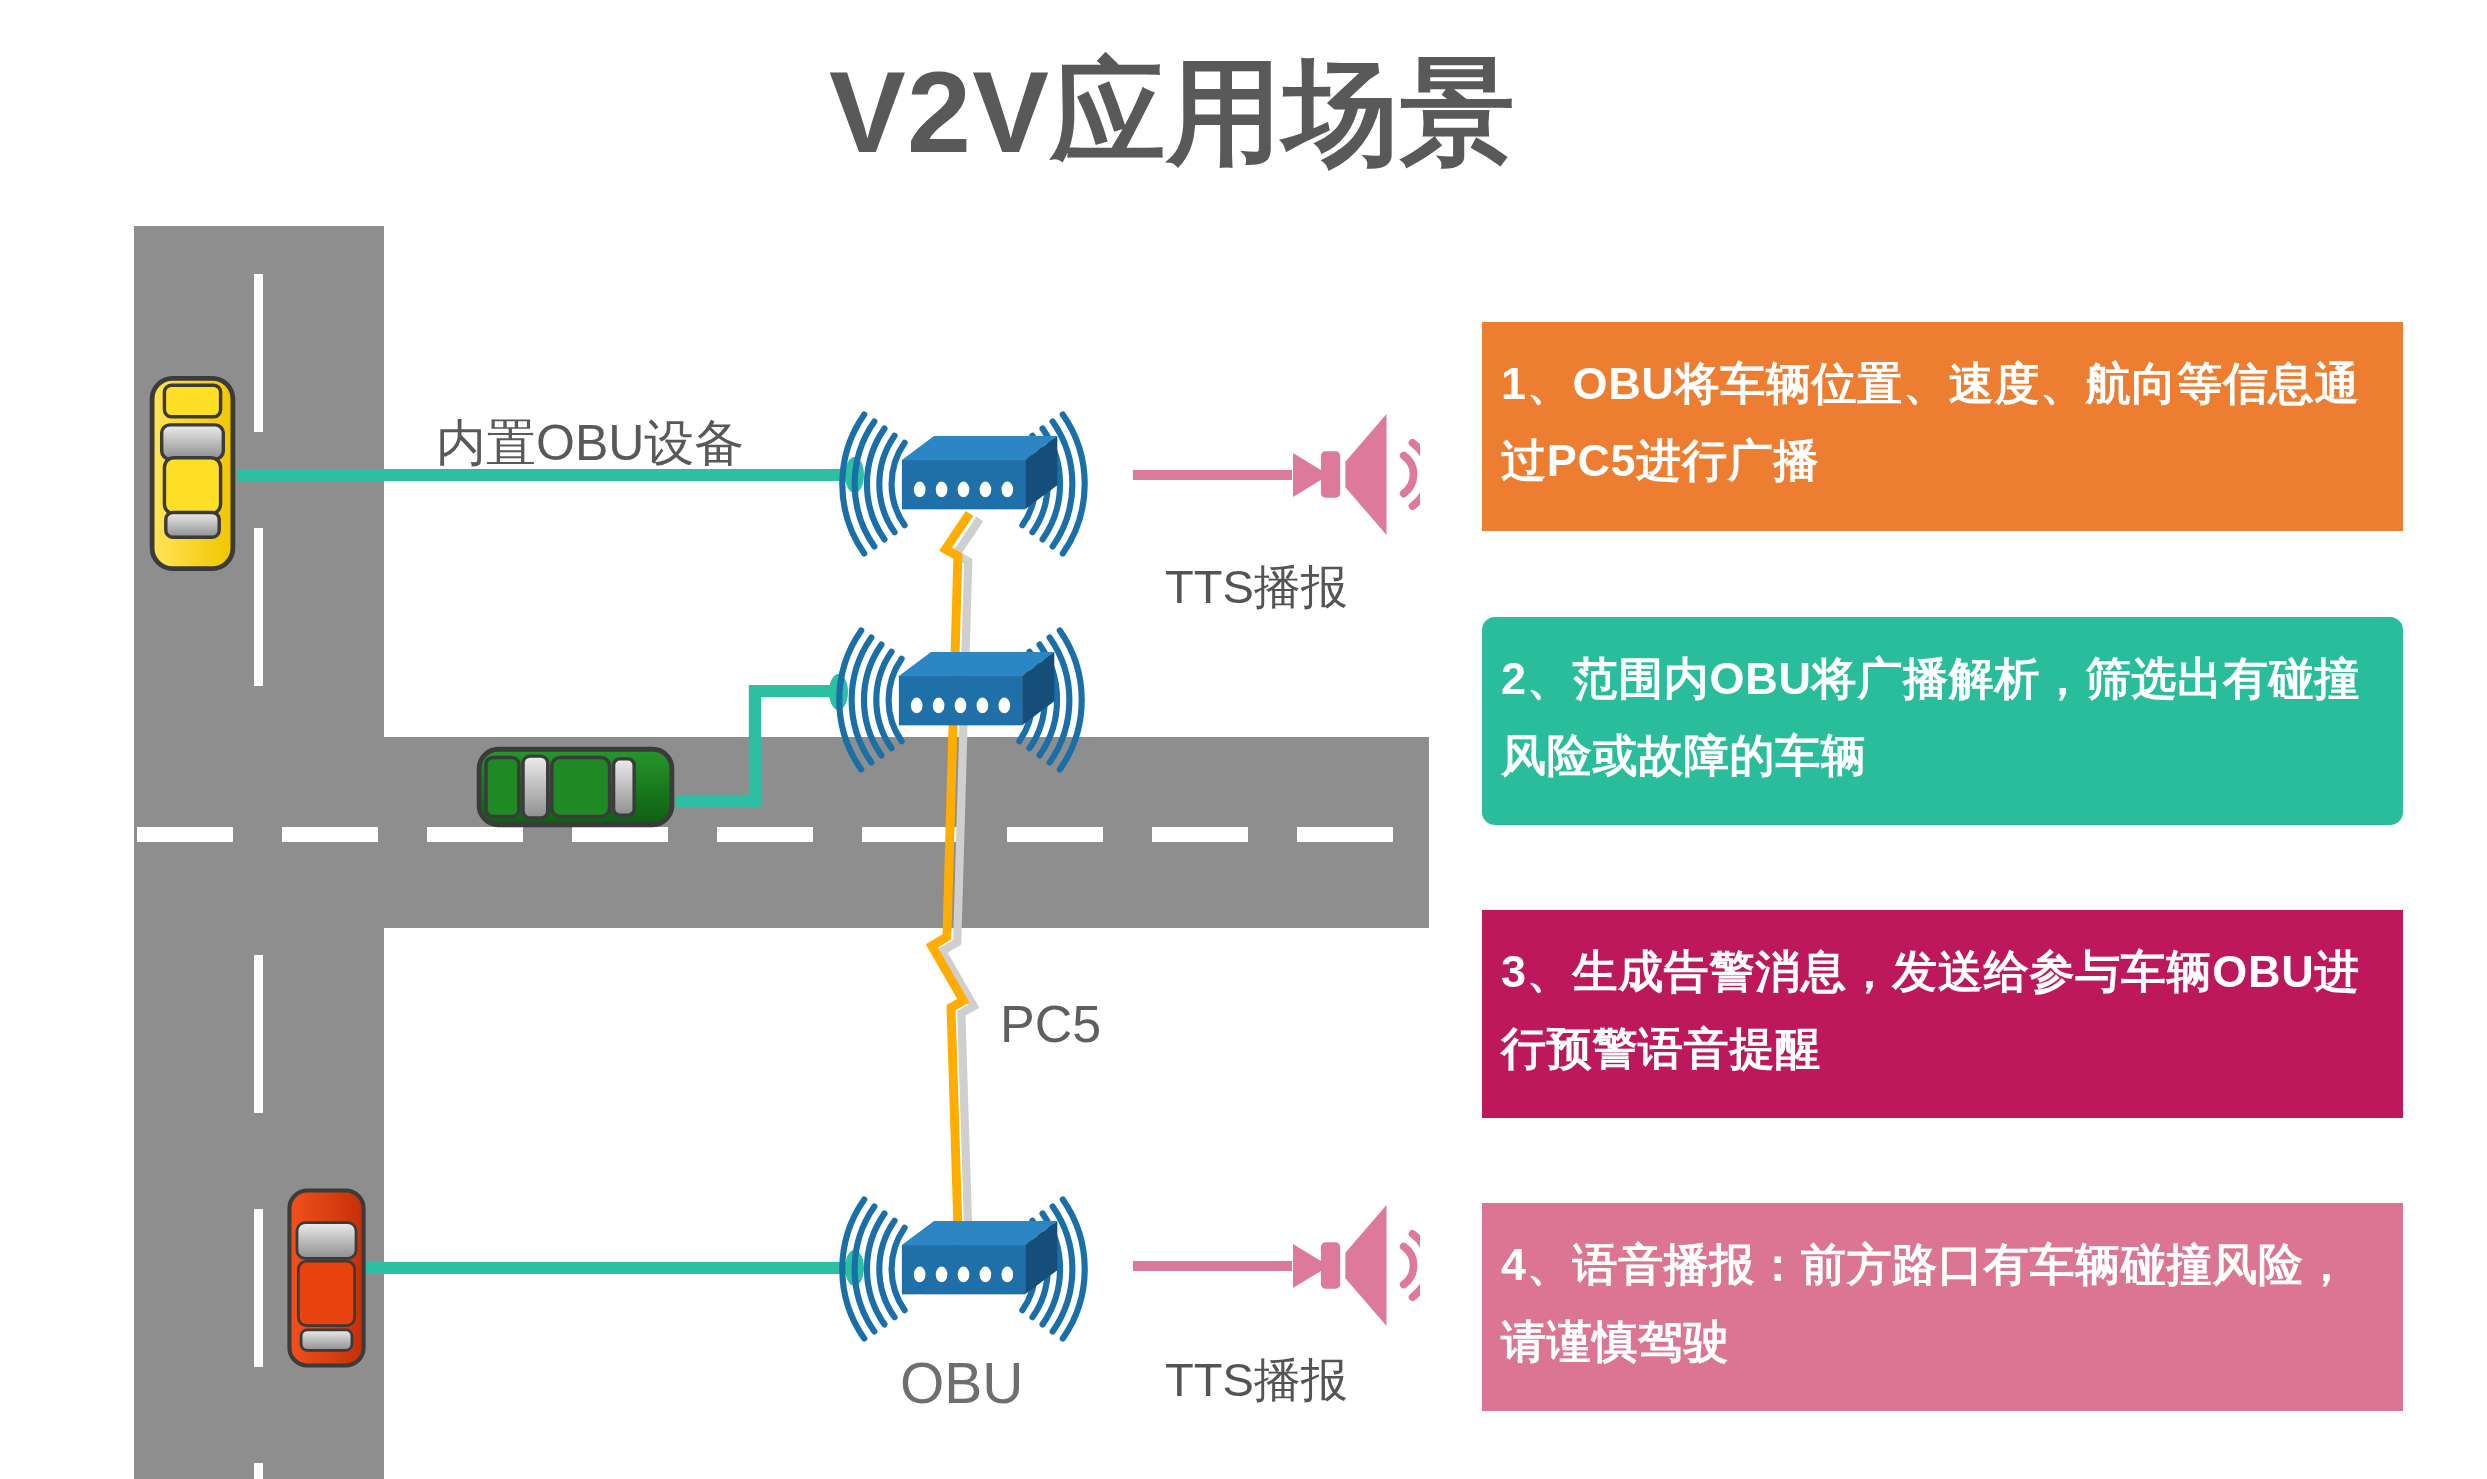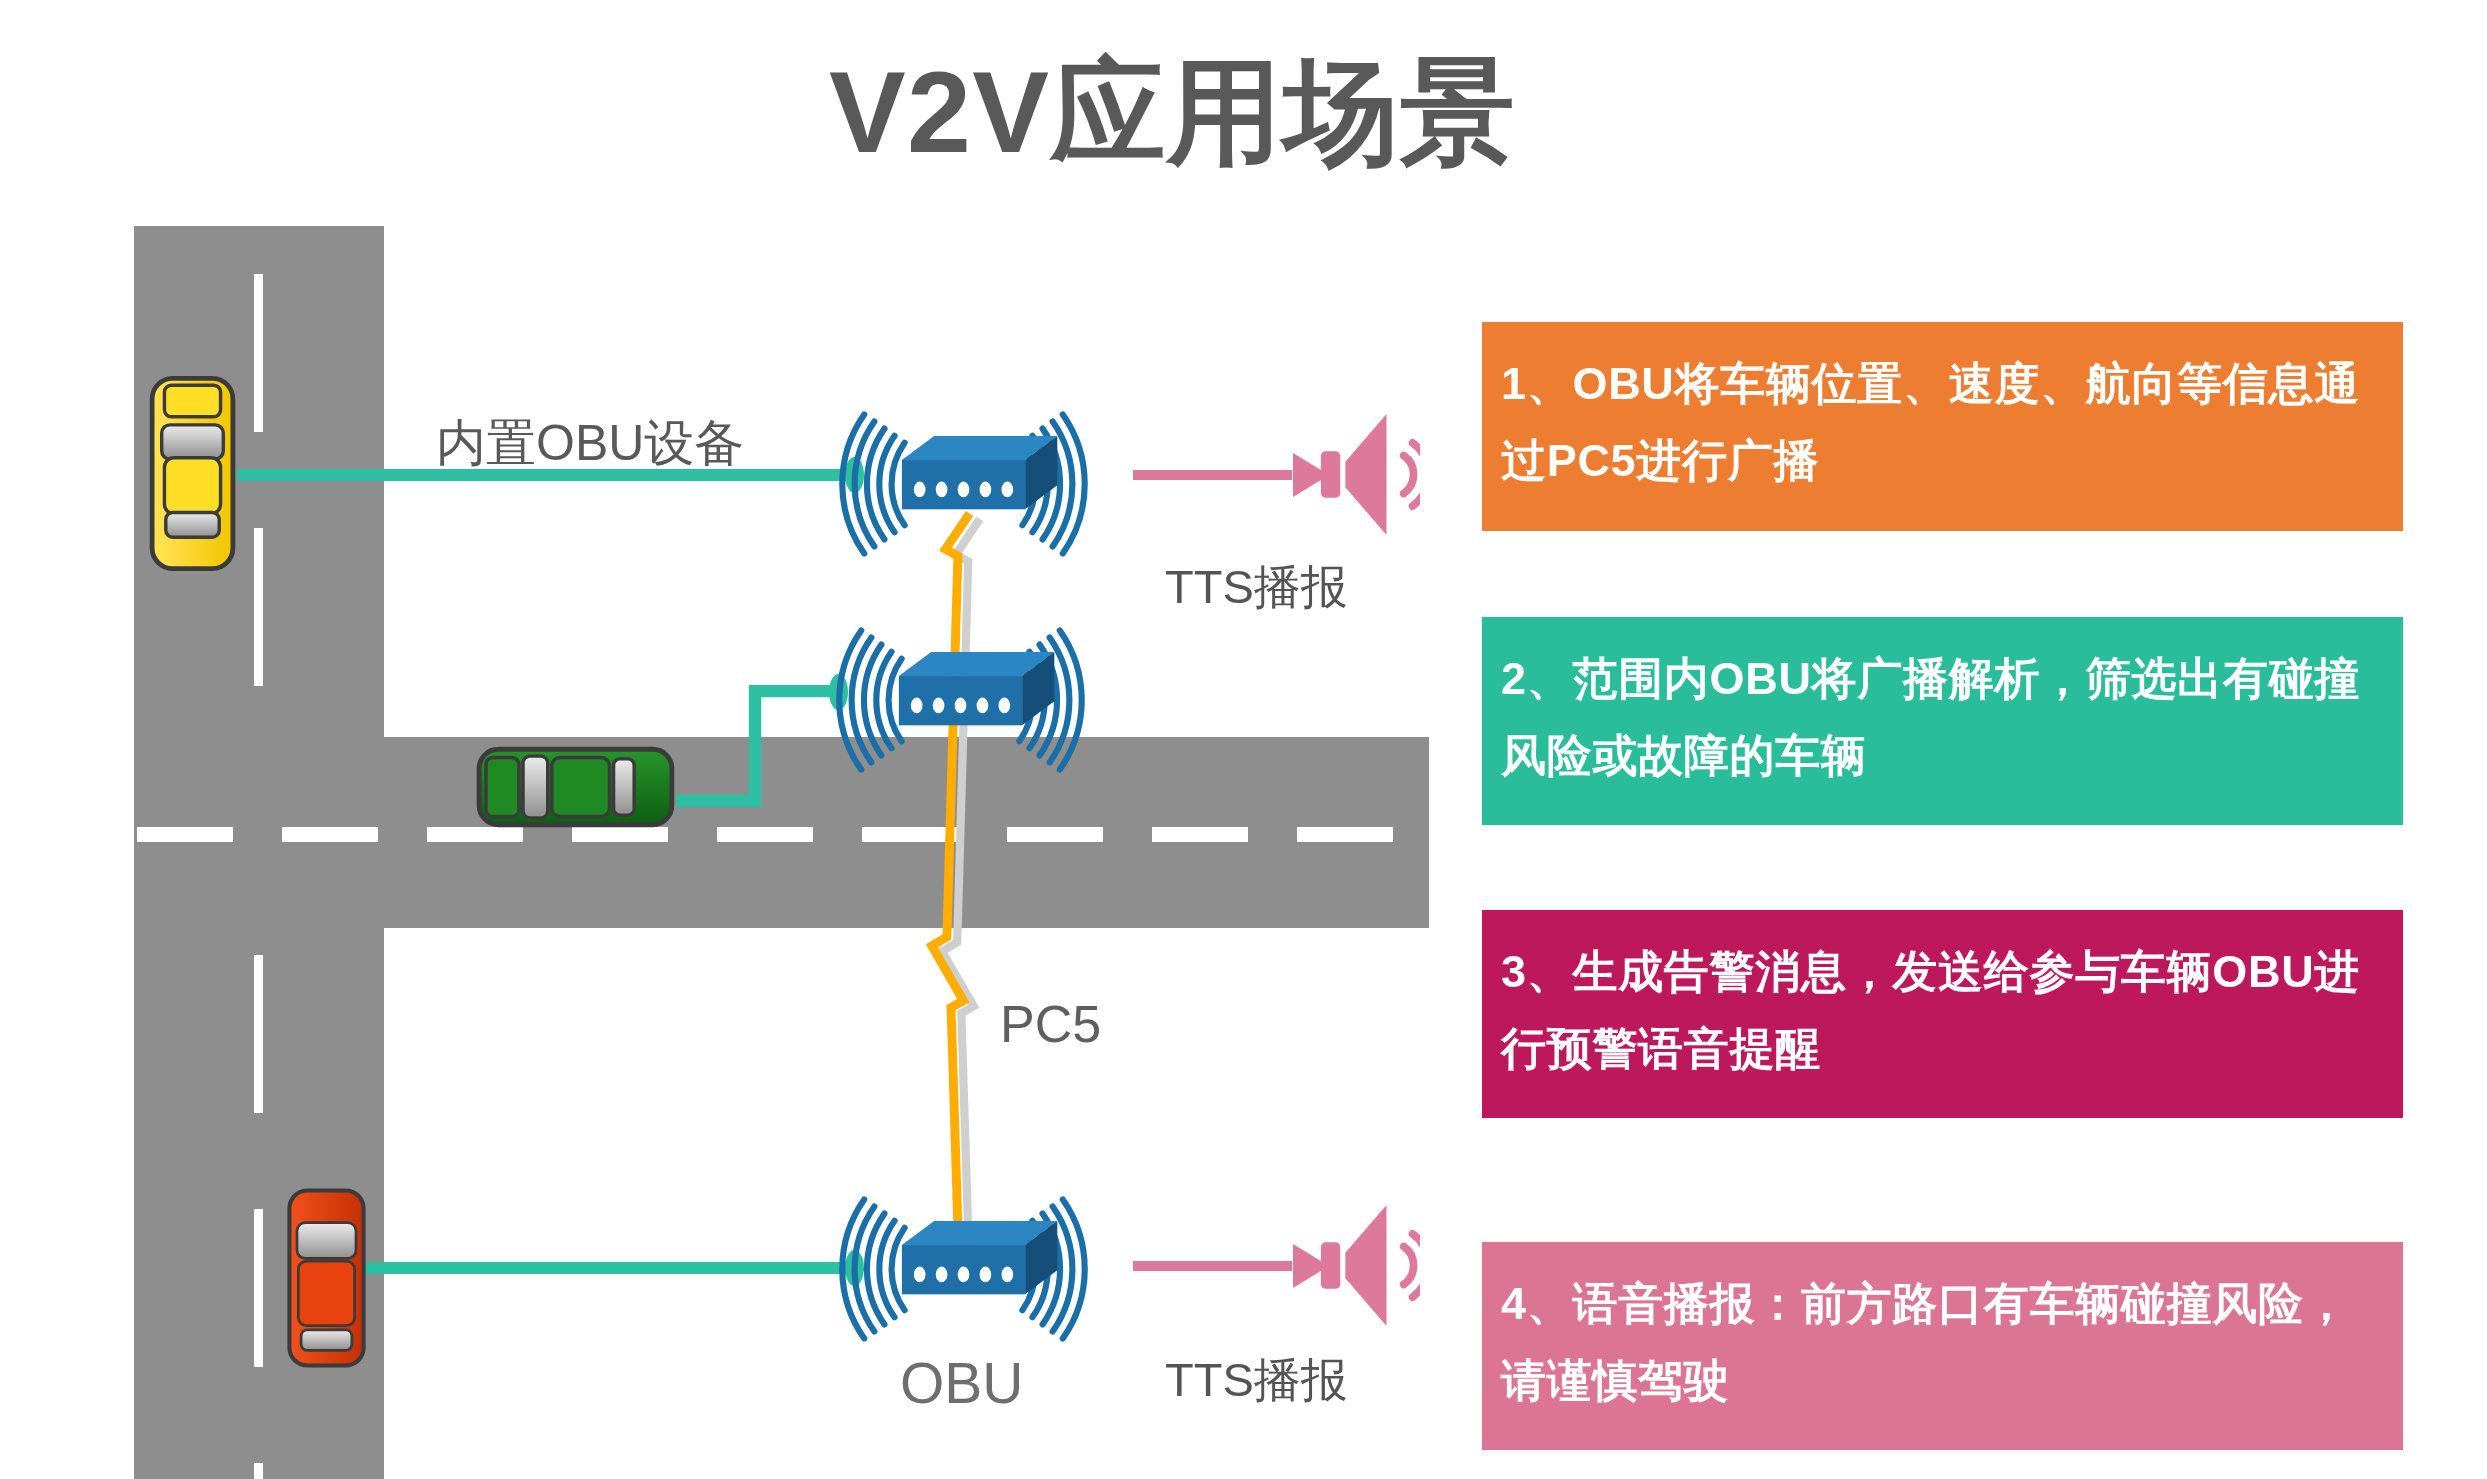--- a/index.html
+++ b/index.html
@@ -49,23 +49,23 @@
   .lbl-pc5{left:1000px;top:994px;font-size:52px;color:#5F5F5F;text-align:center;}
   .lbl-obu{left:900px;top:1350px;font-size:57px;color:#6E6E6E;}
 
   
   .step{
     left:1482px;width:921px;height:208px;box-sizing:border-box;
     padding:23px 19px;color:#ffffff;font-size:45px;font-weight:bold;
     line-height:1.72;letter-spacing:0.7px;
   }
   .step-1{top:322px;height:209px;background:#ED7D31;}
-  .step-2{top:617px;background:#2ABD9C;}
+  .step-2{top:617px;background:#2ABD9C;border-radius:13px;}
   .step-3{top:910px;background:#be185d;}
-  .step-4{top:1203px;background:#DB7593;margin-top:39px;}
+  .step-4{top:1203px;background:#DB7593;}
 
   svg{display:block;}
 </style>
 </head>
 <body>
 
 <svg width="0" height="0" style="position:absolute">
   <defs>
     <linearGradient id="gradY" x1="0" y1="0" x2="1" y2="0">
       <stop offset="0" stop-color="#FFE457"></stop>

